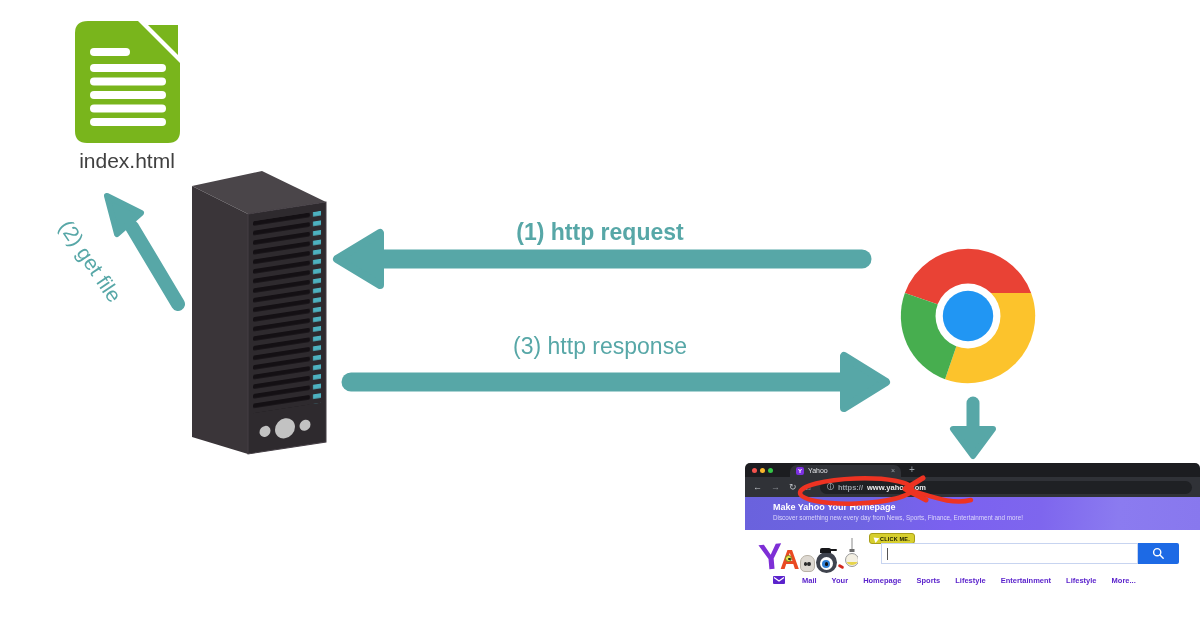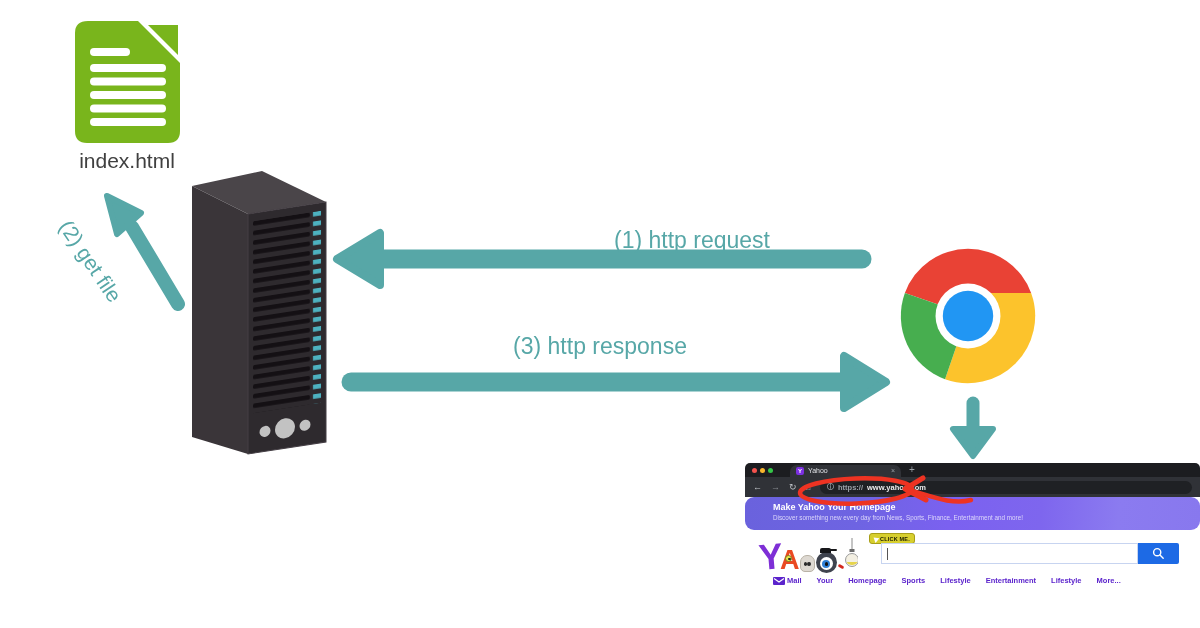--- a/index.html
+++ b/index.html
@@ -3,21 +3,21 @@
 <meta charset="utf-8">
 <style>
   * { margin:0; padding:0; box-sizing:border-box; }
   body { background:#fff; font-family:"Liberation Sans", sans-serif; }
   .canvas { position:relative; width:1200px; height:628px; background:#fff; overflow:hidden; }
   .lbl { position:absolute; color:#57a7a7; font-size:23px; line-height:1.1; }
   #diagram-svg { position:absolute; left:0; top:0; }
 
   .file-label { position:absolute; left:40px; top:149px; width:174px; text-align:center;
                 color:#404040; font-size:21px; }
-  .step1 { left:430px; top:228px; width:340px; text-align:right; }
+  .step1 { left:430px; top:220px; width:340px; text-align:center;font-weight:bold; }
   .step3 { left:430px; top:334px; width:340px; text-align:center; }
   .step4 { left:1000px; top:397px; width:200px; }
   .step2 { left:74px; top:216px; transform:rotate(56deg); transform-origin:0 0; font-size:21px; }
 
   
   .browser { position:absolute; left:745px; top:463px; width:455px; height:165px;
              border-radius:5px 5px 0 0; overflow:hidden; font-family:"Liberation Sans", sans-serif; }
   .b-tabbar { height:14px; background:#1c1d20; display:flex; align-items:center; padding-left:7px; position:relative; }
   .dot { width:5px; height:5px; border-radius:50%; margin-right:3px; }
   .dot.r { background:#f4524d; } .dot.y { background:#f8b62d; } .dot.g { background:#35c648; }
@@ -30,21 +30,21 @@
   .newtab { color:#9aa0a6; font-size:10px; margin-left:8px; line-height:10px; }
   .b-toolbar { height:20px; background:#303237; display:flex; align-items:center; padding:0 8px; gap:9px; }
   .tb-ic { color:#c0c4c9; font-size:9px; line-height:1; }
   .tb-ic.dim { color:#85898e; }
   .omnibox { flex:1; height:13px; background:#1f2124; border-radius:7px; display:flex;
              align-items:center; padding:0 7px; gap:4px;font-weight:bold; }
   .omni-info { color:#9aa0a6; font-size:7px; }
   .scheme { color:#9aa0a6; font-size:7.5px; }
   .host { color:#ececec; font-size:7.5px; }
   .b-banner { height:33px; background:linear-gradient(95deg,#6a62dd 0%,#6e64e2 25%,#7b61f0 45%,#7e66ee 65%,#8b7bf0 82%,#8878ee 100%);
-              padding:5px 0 0 28px;border-radius:9px; }
+              padding:5px 0 0 28px; }
   .banner-title { color:#ffffff; font-size:9px; font-weight:bold; }
   .banner-sub { color:#ddd8fb; font-size:6.3px; margin-top:2px; }
   .b-content { position:relative; height:98px; background:#fff; }
 
   
   .wlogo { position:absolute; left:14px; top:2px; height:42px; display:flex; align-items:flex-end; }
   .wl-y { font-size:36px; font-weight:bold; color:#7e2fd6; transform:rotate(-5deg); line-height:0.95; }
   .wl-a { font-size:27px; font-weight:bold; color:#ea4a22; margin-left:-3px; line-height:0.95; position:relative; }
   .wl-a .eye { position:absolute; left:5px; top:7px; width:7px; height:7px; background:#e8e84a;
                border-radius:50%; border:1px solid #7a7a20; }
@@ -68,21 +68,21 @@
                    border-right:5px solid #fff; transform:rotate(40deg); }
   .clickme .txt { font-size:5.5px; font-weight:bold; color:#1a1a00; letter-spacing:.2px; }
 
   .search-box { position:absolute; left:136px; top:13px; width:257px; height:21px; background:#fff;
                 border:1.5px solid #c7d4f0; }
   .caret { position:absolute; left:5px; top:4px; width:1px; height:12px; background:#555; }
   .search-btn { position:absolute; left:393px; top:13px; width:41px; height:21px; background:#1d6ae5;
                 border-radius:0 2px 2px 0; display:flex; align-items:center; justify-content:center; }
   .b-nav { position:absolute; left:28px; top:46px; display:flex; align-items:center; gap:15px; }
   .b-nav span { font-size:7.5px; font-weight:bold; color:#5b23cc; white-space:nowrap; }
-  .mail-item { display:flex; align-items:center; gap:2px; }
+  .mail-item { display:flex; gap:17px; }
   .red-overlay { position:absolute; left:0; top:0; pointer-events:none; }
 </style>
 </head>
 <body>
 
 <div class="canvas">
 
   <svg id="diagram-svg" width="1200" height="628" viewBox="0 0 1200 628">
     <defs>
       <pattern id="vents" x="5" y="8" width="69" height="9.6" patternUnits="userSpaceOnUse">

